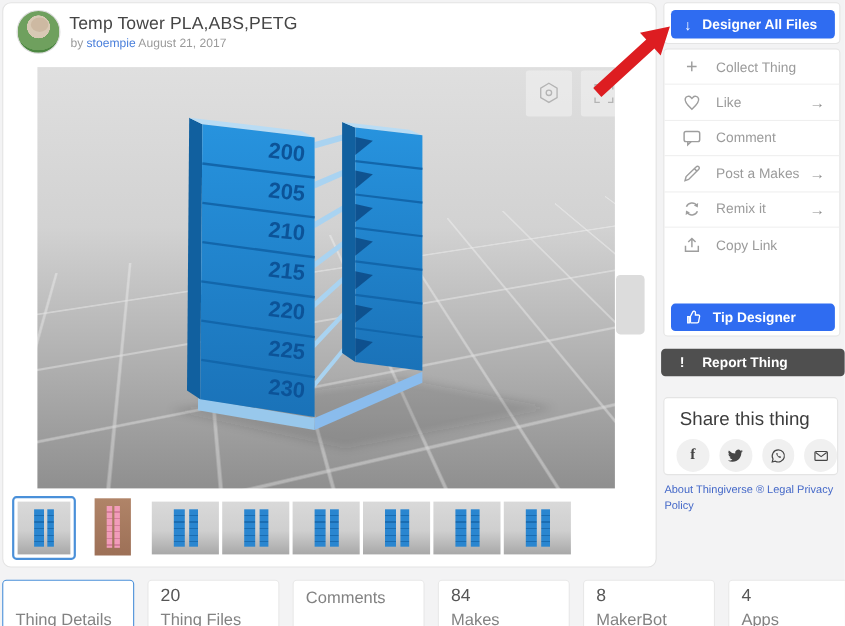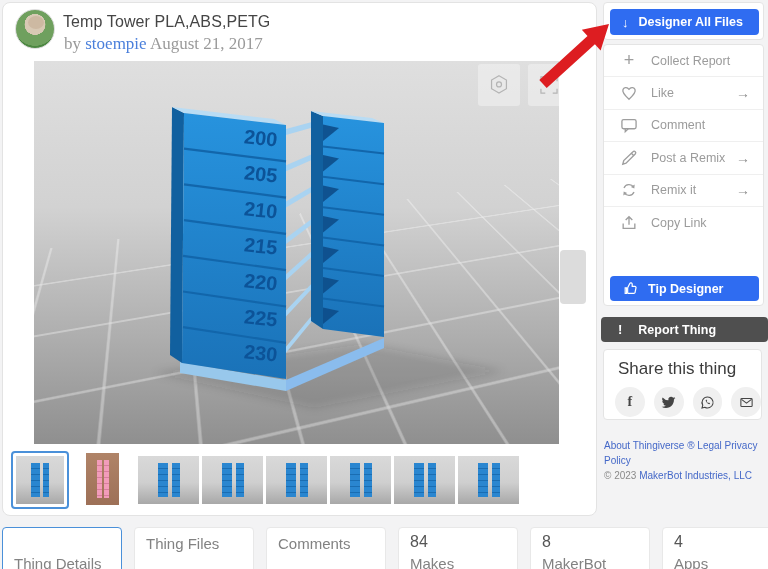--- a/index.html
+++ b/index.html
@@ -19,21 +19,21 @@
   }
   .header { position:absolute; left:0; top:0; width:100%; height:56px; }
   .avatar {
     position:absolute; left:12px; top:6px; width:40px; height:40px; border-radius:50%;
     background: radial-gradient(circle at 50% 38%, #d8c9b4 0 34%, #6fa05e 35% 70%, #4c8741 71%);
     border:1px solid #ddd; overflow:hidden;
   }
   .avatar::after{ content:""; position:absolute; left:12px; top:6px; width:16px; height:13px;
     border-radius:50%; background:#cdb9a2; }
   .title { position:absolute; left:60px; top:10px; font-size:16px; color:#454545; font-weight:500; letter-spacing:.1px; }
-  .byline { position:absolute; left:61px; top:31px; font-size:17px; color:#9a9a9a;font-family:Liberation Serif, serif; }
+  .byline { position:absolute; left:61px; top:31px; font-size:11px; color:#9a9a9a; }
   .byline .author { color:#4a7fdb; }
 
   
   .viewer {
     position:absolute; left:31px; top:58px; width:525px; height:383px;
     background: linear-gradient(#dfdfdf 0%, #d2d2d2 38%, #aeaeae 72%, #8f8f8f 100%);
     overflow:hidden;
   }
   .grid-floor{
     position:absolute; left:-60%; top:40%; width:220%; height:180%;
@@ -99,21 +99,21 @@
   .plus-glyph{ font-size:18px; color:#9e9e9e; line-height:18px; text-align:center; width:20px; }
   .tip-btn{ position:absolute; left:6px; top:231px; width:149px; height:25px; padding-left:12px; }
   .tip-btn svg{ width:17px; height:17px; stroke:#fff; fill:none; stroke-width:1.7; margin-right:9px; }
   .report-btn{
     position:absolute; left:0; top:317px; width:167px; height:25px;
     background:#4f4f4f; color:#fff; border:none; border-radius:4px;
     display:flex; align-items:center; padding-left:17px;
     font-weight:bold; font-size:12.5px; font-family:"Liberation Sans",sans-serif; cursor:pointer;
   }
   .report-btn .ic{ margin-right:16px; font-weight:bold; font-size:13px; }
-  .share-card{ position:absolute; left:2px; top:349px; width:159px; height:71px; padding:9px 0 0 14px; }
+  .share-card{ position:absolute; left:2px; top:361px; width:159px; height:71px; padding:9px 0 0 14px; }
   .share-title{ font-size:17px; color:#3c3c3c; }
   .share-icons{ display:flex; gap:9px; margin-top:8px; margin-left:-3px; }
   .sicon{
     width:30px; height:30px; border-radius:50%; background:#f0f0f0;
     display:flex; align-items:center; justify-content:center; cursor:pointer;
   }
   .sicon span{ font-weight:bold; font-size:14px; color:#454545; font-family:"Liberation Serif",serif; }
   .sicon svg{ width:15px; height:15px; }
   .footer{ position:absolute; left:3px; top:438px; width:162px; font-size:10px; line-height:15px; }
   .footer a{ color:#4468c8; text-decoration:none; cursor:pointer; }
@@ -285,21 +285,21 @@
       <button class="btn-blue dl-btn">
         <span class="ic">↓</span>
         <span>Designer All Files</span>
       </button>
     </div>
 
     <div class="card actions-card">
 
       <div class="action-row">
         <span class="aicon plus-glyph">+</span>
-        <span class="albl">Collect Report</span>
+        <span class="albl">Collect Thing</span>
       </div>
 
       <div class="action-row">
         <span class="aicon">
           <svg viewBox="0 0 24 24">
               <path d="M12 19.5C6.5 14.5 3.5 11 4.8 7.8 5.8 5.4 9 4.6 11 6.7l1 1 1-1c2-2.1 5.2-1.3 6.2 1.1 1.3 3.2-1.7 6.7-7.2 11.7z"></path>
             </svg>
         </span>
         <span class="albl">Like</span>
         <span class="chev">→</span>
@@ -315,21 +315,21 @@
         <span class="albl">Comment</span>
       </div>
 
       <div class="action-row">
         <span class="aicon">
           <svg viewBox="0 0 24 24">
               <path d="M4.5 19.5l1.2-4.5L16.8 4.4a1.9 1.9 0 012.7 2.7L8.4 18.2l-3.9 1.3z"></path>
               <path d="M14.8 6.4l2.7 2.7"></path>
             </svg>
         </span>
-        <span class="albl">Post a Remix</span>
+        <span class="albl">Post a Makes</span>
         <span class="chev">→</span>
       </div>
 
 
       <div class="action-row">
         <span class="aicon">
           <svg viewBox="0 0 24 24">
               <path d="M17.5 8.5A6.5 6.5 0 006 9.5M6.5 15.5a6.5 6.5 0 0011.5-1"></path>
               <polygon points="18.8,5.5 18.4,10.3 14.2,8.3" fill="#9e9e9e" stroke="none"></polygon>
               <polygon points="5.2,18.5 5.6,13.7 9.8,15.7" fill="#9e9e9e" stroke="none"></polygon>
@@ -388,33 +388,30 @@
         </div>
       </div>
     </div>
 
     <div class="footer">
       <div>
         <a>About Thingiverse ®</a>
         <a>Legal</a>
         <a>Privacy Policy</a>
       </div>
-      <div class="copy">
-        <span class="year">© 2023</span>
-        <a>MakerBot Industries, LLC</a>
-      </div>
     </div>
   </div>
 
   <div class="tabs">
     <div class="tab selected">
       <div class="num"></div>
       <div class="lbl">Thing Details</div>
     </div>
     <div class="tab">
+      <div class="num">20</div>
       <div class="lbl">Thing Files</div>
     </div>
     <div class="tab">
       <div class="lbl">Comments</div>
     </div>
     <div class="tab">
       <div class="num">84</div>
       <div class="lbl">Makes</div>
     </div>
     <div class="tab">

